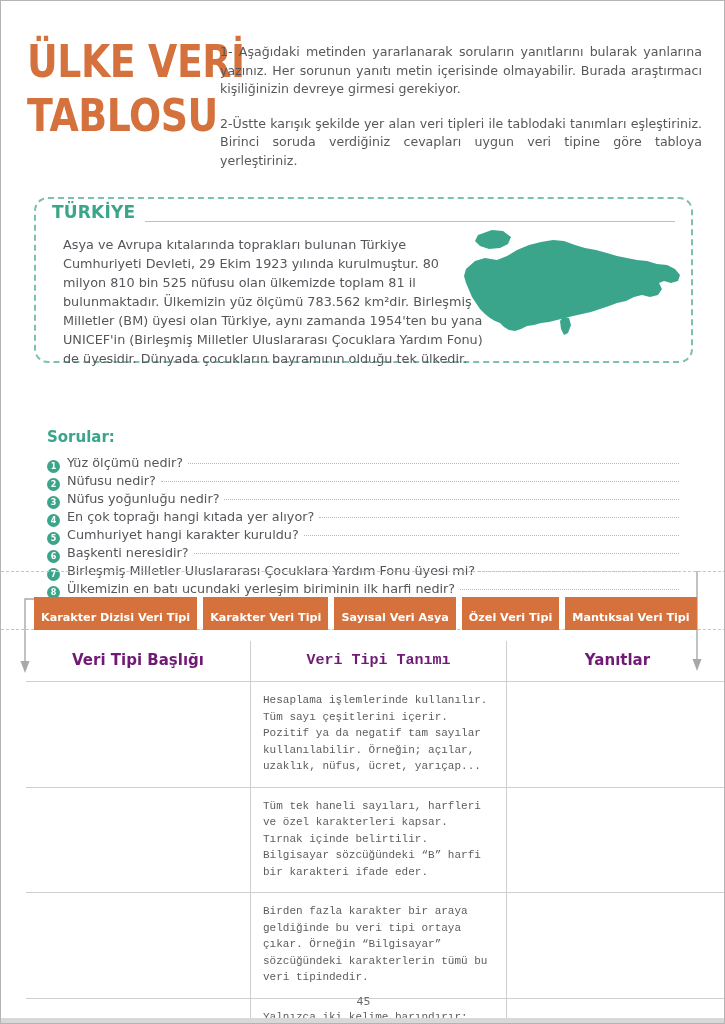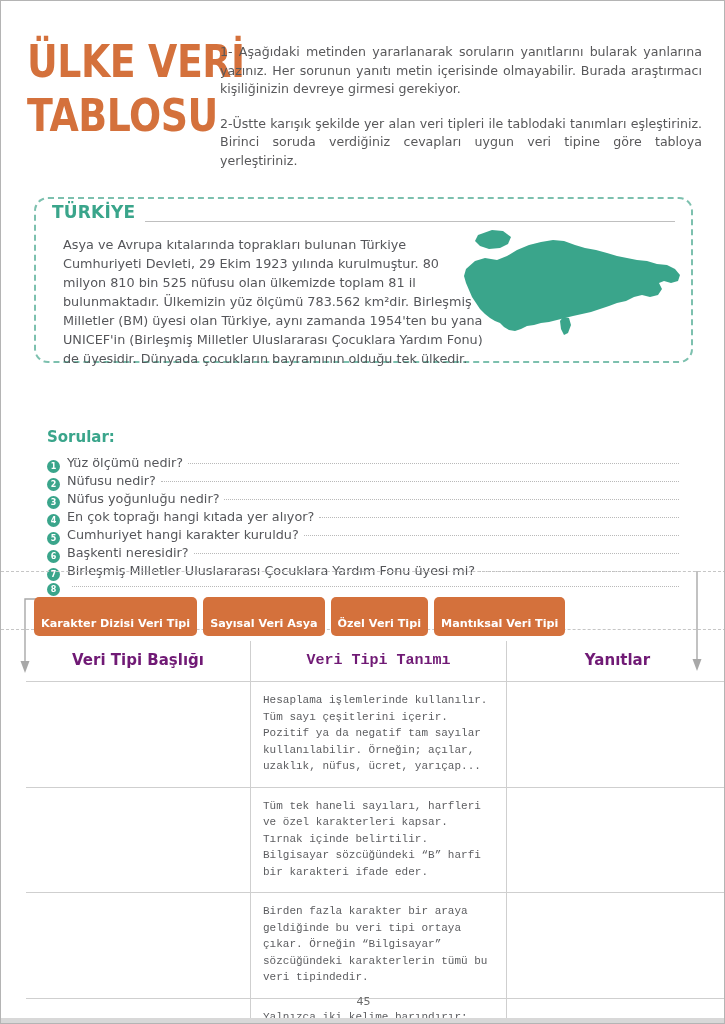--- a/index.html
+++ b/index.html
@@ -196,22 +196,22 @@
     width: 660px;
     display: flex;
     gap: 6px;
   }
   .tag {
     background: #d4713c;
     color: #ffffff;
     font-weight: bold;
     font-size: 11.2px;
     line-height: 13px;
-    padding: 20px 7px 6px 7px;
-    border-radius: 5px;
+    padding: 14px 7px 6px 7px;
+    border-radius: 0;
     white-space: nowrap;
   }
 
   
   .tbl {
     position: absolute;
     left: 25px;
     top: 640px;
     width: 676px;
     border-collapse: collapse;
@@ -335,20 +335,21 @@
       <span class="q-text">Başkenti neresidir?</span>
       <span class="q-dots"></span>
     </div>
     <div class="q-item">
       <span class="q-num">7</span>
       <span class="q-text">Birleşmiş Milletler Uluslararası Çocuklara Yardım Fonu üyesi mi?</span>
       <span class="q-dots"></span>
     </div>
     <div class="q-item">
       <span class="q-num">8</span>
+      <span class="q-text">Ülkemizin en batı ucundaki yerleşim biriminin ilk harfi nedir?</span>
       <span class="q-dots"></span>
     </div>
   </div>
 
   <div class="sep"></div>
   <div class="sep2"></div>
 
   <div class="arrow-left">
     <svg viewBox="0 0 30 80" xmlns="http://www.w3.org/2000/svg" aria-hidden="true">
       <path d="M28 4 L10 4 L10 68" fill="none" stroke="#a8a8a8" stroke-width="1.4"></path>
@@ -357,20 +358,21 @@
   </div>
   <div class="arrow-right">
     <svg viewBox="0 0 26 104" xmlns="http://www.w3.org/2000/svg" aria-hidden="true">
       <path d="M13 0 L13 90" fill="none" stroke="#a8a8a8" stroke-width="1.4"></path>
       <path d="M13 100 L8.5 88 L17.5 88 Z" fill="#a8a8a8"></path>
     </svg>
   </div>
 
   <div class="tags">
     <span class="tag">Karakter Dizisi Veri Tipi</span>
+    <span class="tag">Karakter Veri Tipi</span>
     <span class="tag">Sayısal Veri Asya</span>
     <span class="tag">Özel Veri Tipi</span>
     <span class="tag">Mantıksal Veri Tipi</span>
   </div>
 
   <table class="tbl">
     <thead>
       <tr>
         <th class="col-a">Veri Tipi Başlığı</th>
         <th class="col-b">Veri Tipi Tanımı</th>

